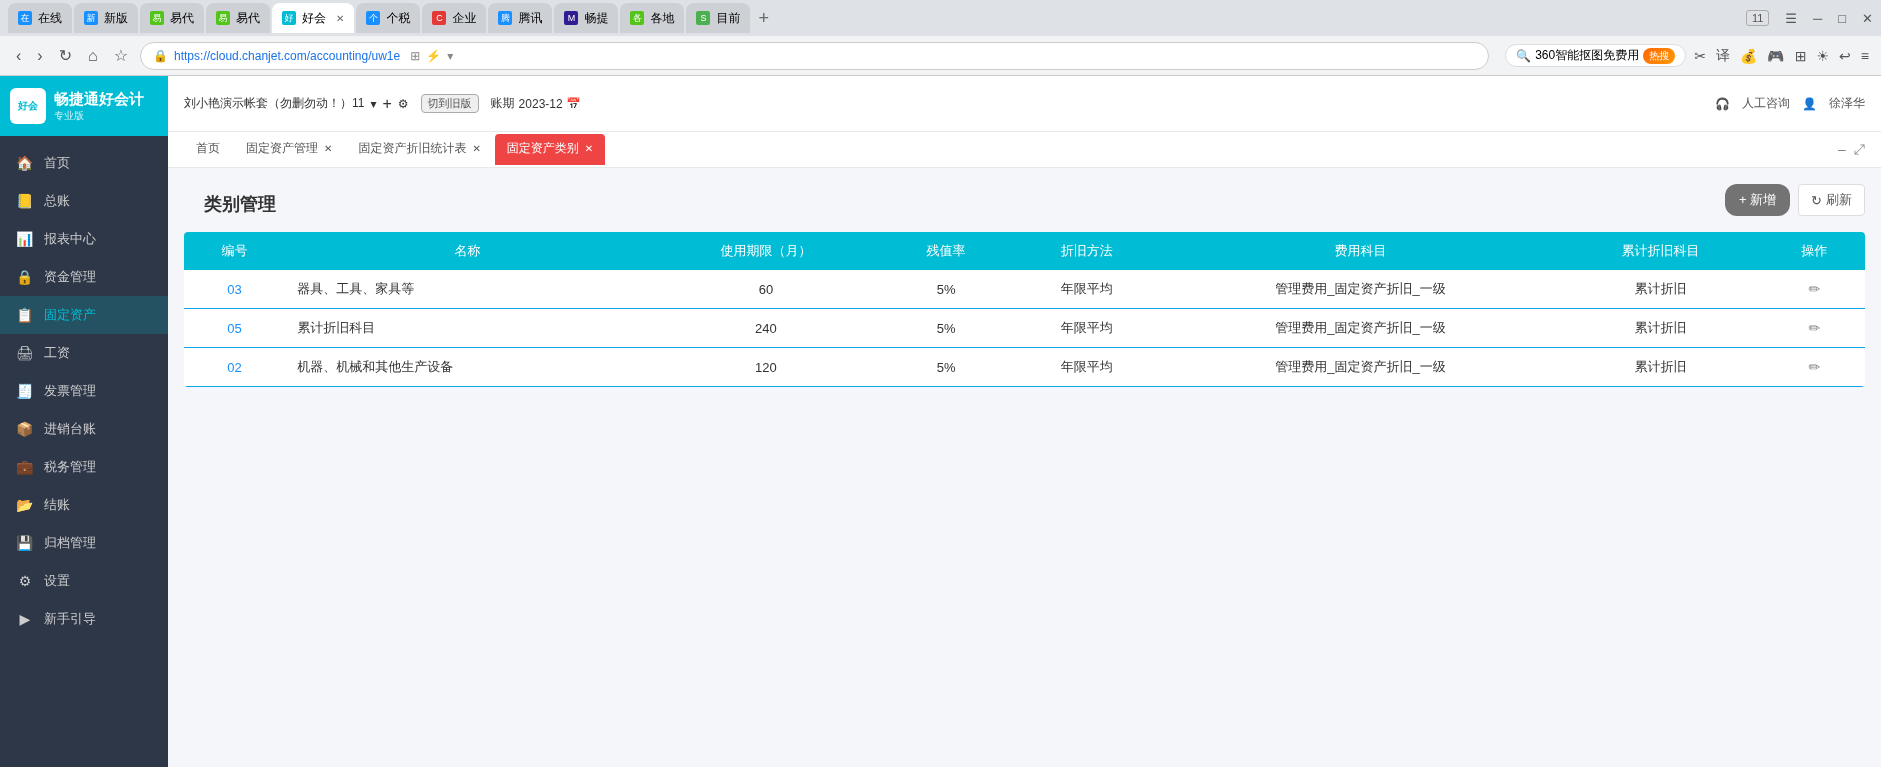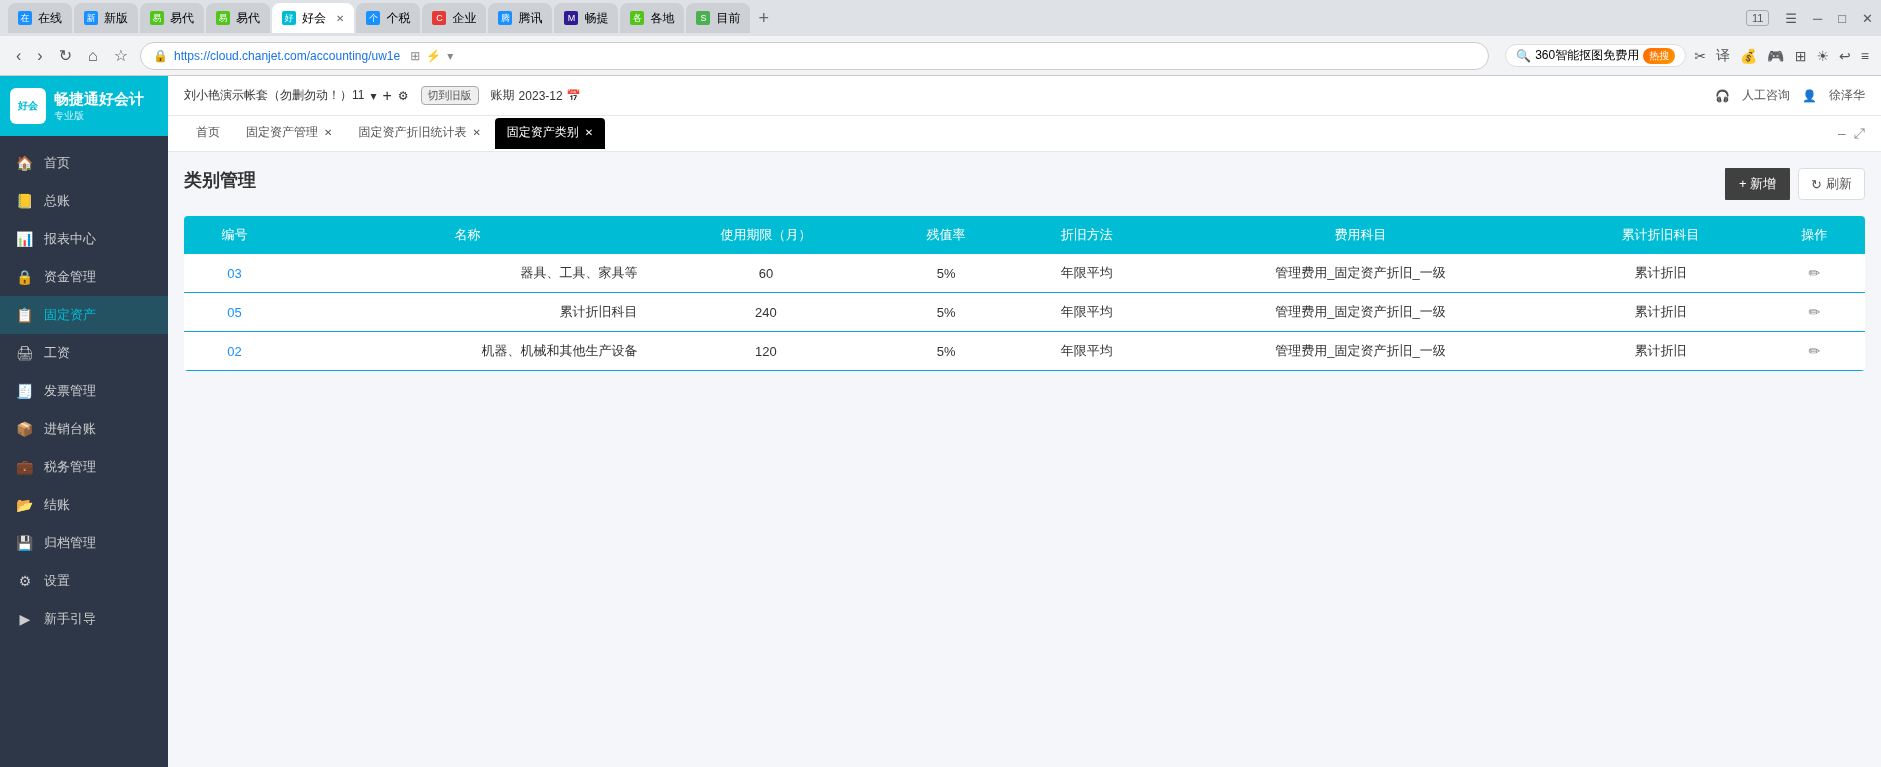--- a/index.html
+++ b/index.html
@@ -30,49 +30,49 @@
     .logo-sub { font-size: 10px; color: rgba(255,255,255,0.8); }
     .sidebar-nav { flex: 1; overflow-y: auto; padding: 8px 0; }
     .nav-item { display: flex; align-items: center; gap: 10px; padding: 10px 16px; color: #ccc; cursor: pointer; font-size: 13px; }
     .nav-item.active { background: rgba(0, 188, 212, 0.2); color: #00bcd4; }
     .nav-icon { width: 18px; height: 18px; display: flex; align-items: center; justify-content: center; font-size: 14px; flex-shrink: 0; }
 
     
     .main-content { flex: 1; display: flex; flex-direction: column; background: #f5f6fa; overflow: hidden; }
 
     
-    .top-bar { background: #fff; border-bottom: 1px solid #e8e8e8; padding: 0 16px; display: flex; align-items: center; height: 40px; gap: 12px; }
+    .top-bar { background: #fff; border-bottom: 1px solid #e8e8e8; padding: 0 16px; display: flex; align-items: center; height: 56px; gap: 12px; }
     .account-info { font-size: 12px; color: #333; display: flex; align-items: center; gap: 6px; }
     .version-badge { border: 1px solid #aaa; border-radius: 4px; padding: 1px 6px; font-size: 11px; color: #555; cursor: pointer; }
     .period-info { font-size: 12px; color: #333; display: flex; align-items: center; gap: 4px; }
     .top-bar-right { margin-left: auto; display: flex; align-items: center; gap: 12px; font-size: 12px; color: #555; }
 
     
     .page-tabs { background: #fff; border-bottom: 1px solid #e8e8e8; display: flex; align-items: center; padding: 0 16px; height: 36px; gap: 2px; }
     .page-tab { display: flex; align-items: center; gap: 6px; padding: 6px 12px; font-size: 12px; color: #555; cursor: pointer; border-bottom: 2px solid transparent; }
-    .page-tab.active { color: #fff; background: #000000; border-radius: 4px 4px 0 0; }
+    .page-tab.active { color: #fff; background: #ef4444; border-radius: 4px 4px 0 0; }
     .page-tab-close { font-size: 10px; cursor: pointer; }
     .window-controls { margin-left: auto; display: flex; gap: 8px; font-size: 14px; color: #888; }
 
     
     .content-area { flex: 1; padding: 16px; overflow-y: auto; }
-    .page-header { display: flex; align-items: flex-start; justify-content: space-between; margin-bottom: 16px; }
+    .page-header { display: flex; align-items: flex-end; justify-content: space-between; margin-bottom: 16px; margin-left: 20px; }
     .page-title { font-size: 18px; font-weight: bold; color: #333; }
     .header-actions { display: flex; gap: 8px; }
-    .btn-primary { background: #404040; color: #fff; border: none; border-radius: 1px; padding: 4px 14px; font-size: 13px; cursor: pointer; display: flex; align-items: center; gap: 4px; }
+    .btn-primary { background: #737373; color: #fff; border: none; border-radius: 12px; padding: 4px 14px; font-size: 13px; cursor: pointer; display: flex; align-items: center; gap: 4px; }
     .btn-default { background: #fff; color: #555; border: 1px solid #ddd; border-radius: 4px; padding: 6px 12px; font-size: 13px; cursor: pointer; display: flex; align-items: center; gap: 4px; }
 
     
     .data-table { width: 100%; border-collapse: collapse; background: #fff; border-radius: 4px; overflow: hidden; margin-top: 16px; }
     .data-table thead tr { background: #00bcd4; color: #fff; }
     .data-table thead th { padding: 10px 12px; text-align: center; font-size: 13px; font-weight: normal; }
     .data-table tbody tr { border-bottom: 1px solid #0ea5e9; }
     .data-table tbody td { padding: 10px 12px; font-size: 13px; color: #333; text-align: center; }
     .data-table tbody td.code { color: #1890ff; }
-    .data-table tbody td.left { text-align: right; }
+    .data-table tbody td.left { text-align: left; }
     .edit-icon { color: #888; cursor: pointer; font-size: 14px; }
 
     .hot-badge { background: linear-gradient(135deg, #ff6600, #ff9900); color: #fff; border-radius: 10px; padding: 1px 6px; font-size: 10px; }
   </style>
 </head>
 <body>
 
 <div class="tab-bar">
   <div class="browser-tab inactive">
     <div class="tab-favicon" style="background:#1890ff;color:#fff;font-size:9px;display:flex;align-items:center;justify-content:center;">在</div>

